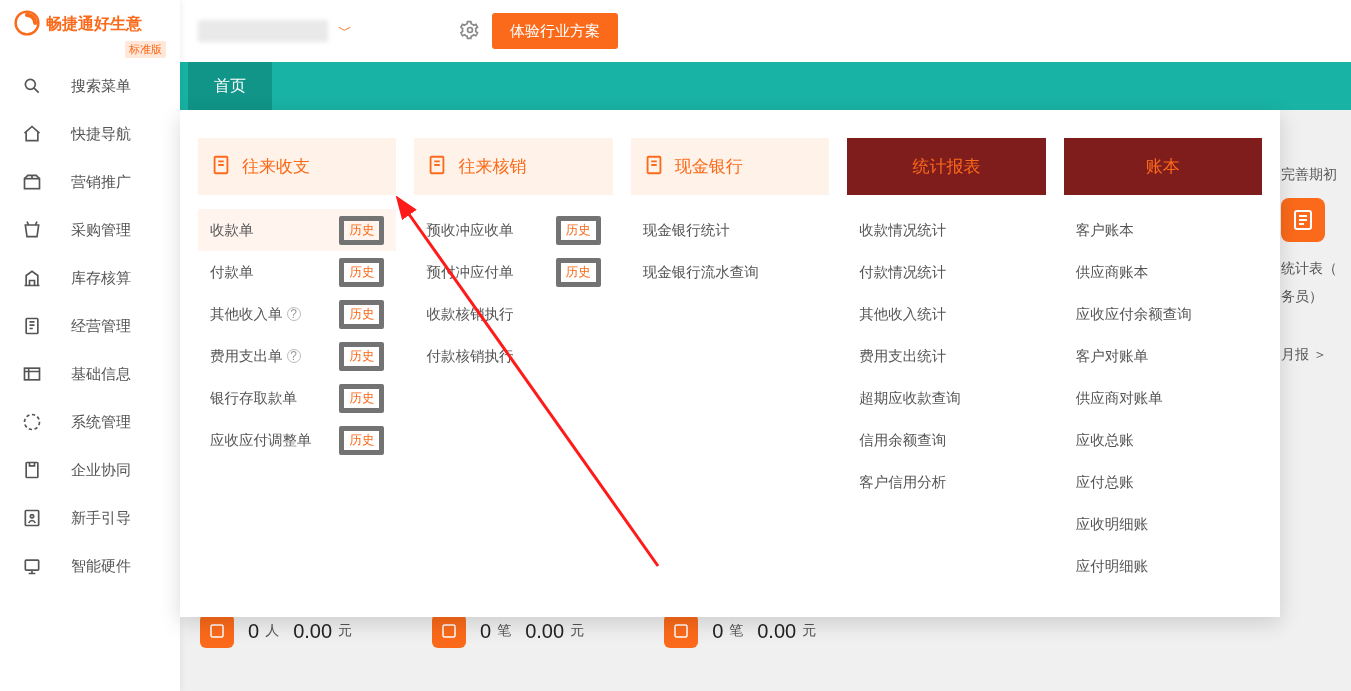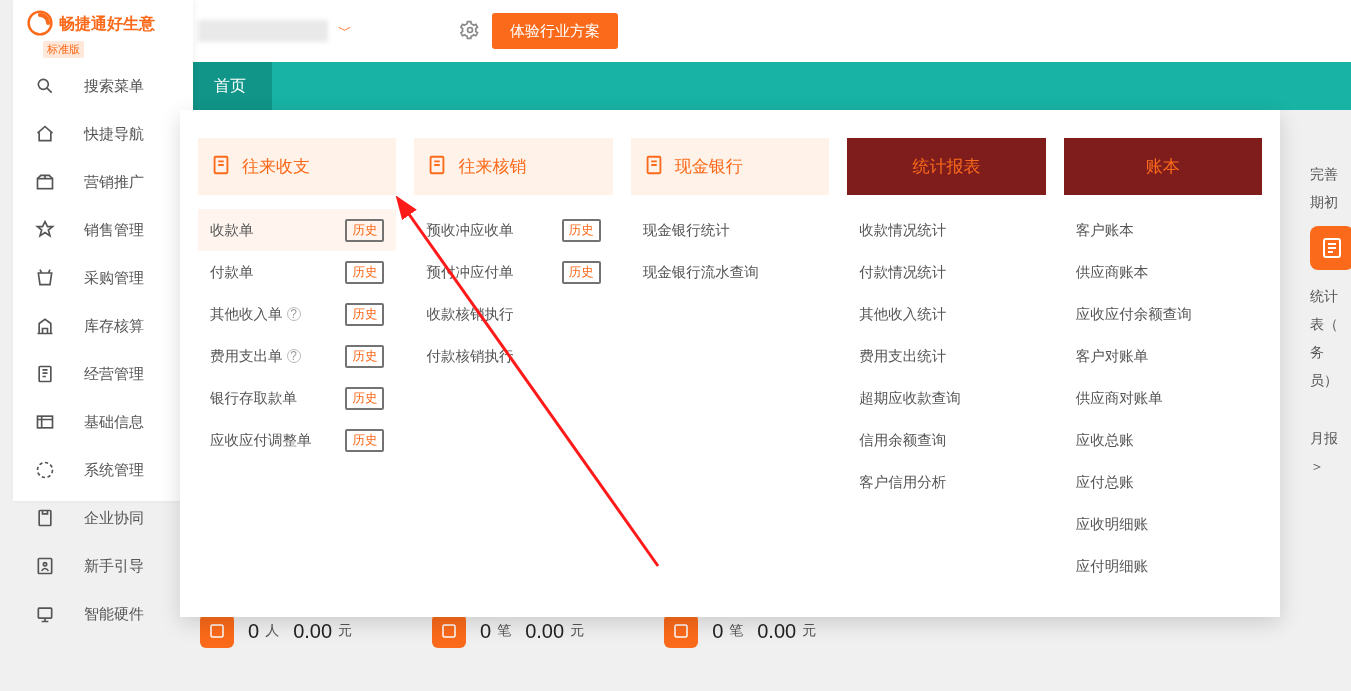--- a/index.html
+++ b/index.html
@@ -1,20 +1,20 @@
 <!DOCTYPE html>
 <html><head>
   <meta charset="utf-8">
   <style>
     * { margin: 0; padding: 0; box-sizing: border-box; font-family: -apple-system, "PingFang SC", "Microsoft YaHei", sans-serif; }
     body { background: #f0f0f0; color: #333; font-size: 14px; height: 691px; width: 1351px; overflow: hidden; position: relative; }
 
     
-    .sidebar { position: absolute; left: 13px; top: 0; width: 180px; height: 501px; background: #fff;
-               box-shadow: 2px 0 6px rgba(0,0,0,.05); z-index: 20; }
+    .sidebar { position: absolute; left: 0; top: 0; width: 180px; height: 691px; background: #fff;
+               box-shadow: 2px 0 6px rgba(0,0,0,.05); z-index: 20; text-align: right; }
     .logo-block { height: 62px; padding: 10px 14px 6px; }
     .logo-row { display: flex; align-items: center; gap: 6px; }
     .logo-row svg { width: 26px; height: 26px; }
     .logo-txt { font-size: 16px; font-weight: 700; color: #fb6a1a; }
     .logo-sub { font-size: 11px; color: #fb6a1a; background:#ffe8d9; padding:1px 4px; border-radius:2px;
                 display:inline-block; margin-top:2px; margin-left:16px; }
 
     .side-item { height: 48px; display: flex; align-items: center; gap: 29px; padding: 0 22px; cursor: pointer;
                  color:#555; font-size: 15px; }
     .side-item.active { background:#fb6a1a; color:#fff; }
@@ -45,26 +45,26 @@
     .col-head.bareL { background:#7f1d1d; justify-content:center; }
     .col-head .icn { color:#fb6a1a; }
     .col-head-lbl { color:#fb6a1a; font-size:17px; font-weight:500; }
 
     .row { display:flex; align-items:center; justify-content:space-between; padding:0 12px; height:42px;
            font-size:14.5px; color:#555; cursor:pointer; }
     .row.sel { background:#fff5ee; }
     .row .lbl { display:flex; align-items:center; gap:4px; }
     .qmark { font-size:12px; color:#999; border:1px solid #bbb; border-radius:50%; width:14px; height:14px;
              display:inline-flex; align-items:center; justify-content:center; }
-    .histbtn { color:#fb6a1a; border:2px solid #737373; font-size:12.5px; padding:1px 5px; border-radius:2px;
+    .histbtn { color:#fb6a1a; border:5px solid #737373; font-size:12.5px; padding:1px 5px; border-radius:2px;
                cursor:pointer; }
 
     
     .rightpeek { position:absolute; right:0; top:160px; width:70px; font-size:14px; color:#555; line-height:2;
-                 z-index:5; text-align:left;padding-left:29px; }
+                 z-index:5; text-align:left; }
     .rightpeek .orangebox { width:44px; height:44px; background:#fb6a1a; border-radius:8px;
                             display:flex; align-items:center; justify-content:center; color:#fff; margin:10px 0 12px; }
 
     
     .statrow { position:absolute; left:200px; right:30px; bottom:30px; height:60px; display:flex; gap:80px; z-index:5; }
     .statitem { display:flex; align-items:center; gap:14px; font-size:20px; color:#222; }
     .statitem .sq { width:34px; height:34px; background:#fb6a1a; border-radius:6px; display:flex;
                     align-items:center; justify-content:center; color:#fff; }
     .statitem .n { font-weight:400; }
     .statitem .u { font-size:14px; color:#555; margin-left:-8px; }
@@ -108,28 +108,20 @@
       <span>快捷导航</span>
     </div>
     <div class="side-item">
       <span class="icn">
         <svg viewBox="0 0 24 24" width="20" height="20" fill="none" stroke="currentColor" stroke-width="2">
           <rect x="3" y="8" width="18" height="12"></rect>
           <path d="M3 8l4-4h10l4 4M12 4v4"></path>
         </svg>
       </span>
       <span>营销推广</span>
-    </div>
-    <div class="side-item">
-      <span class="icn">
-        <svg viewBox="0 0 24 24" width="20" height="20" fill="none" stroke="currentColor" stroke-width="2">
-          <path d="M12 2l3 6h6l-5 4 2 7-6-4-6 4 2-7-5-4h6z"></path>
-        </svg>
-      </span>
-      <span>销售管理</span>
     </div>
     <div class="side-item">
       <span class="icn">
         <svg viewBox="0 0 24 24" width="20" height="20" fill="none" stroke="currentColor" stroke-width="2">
           <path d="M6 2l2 4h8l2-4M4 6h16l-2 14H6z"></path>
         </svg>
       </span>
       <span>采购管理</span>
     </div>
     <div class="side-item">

